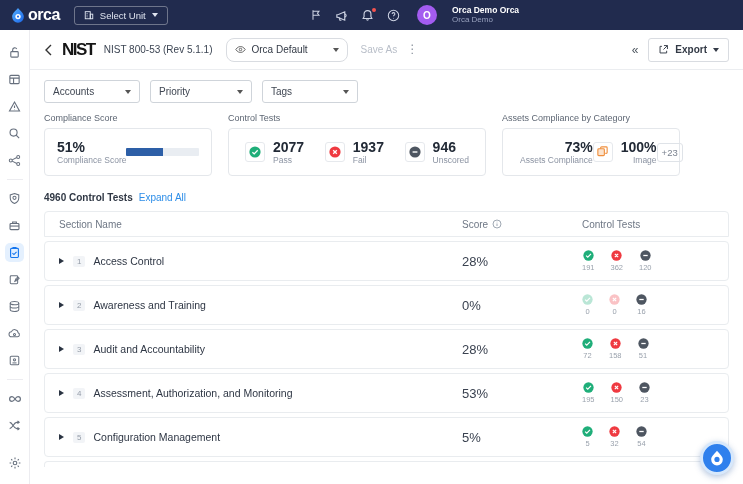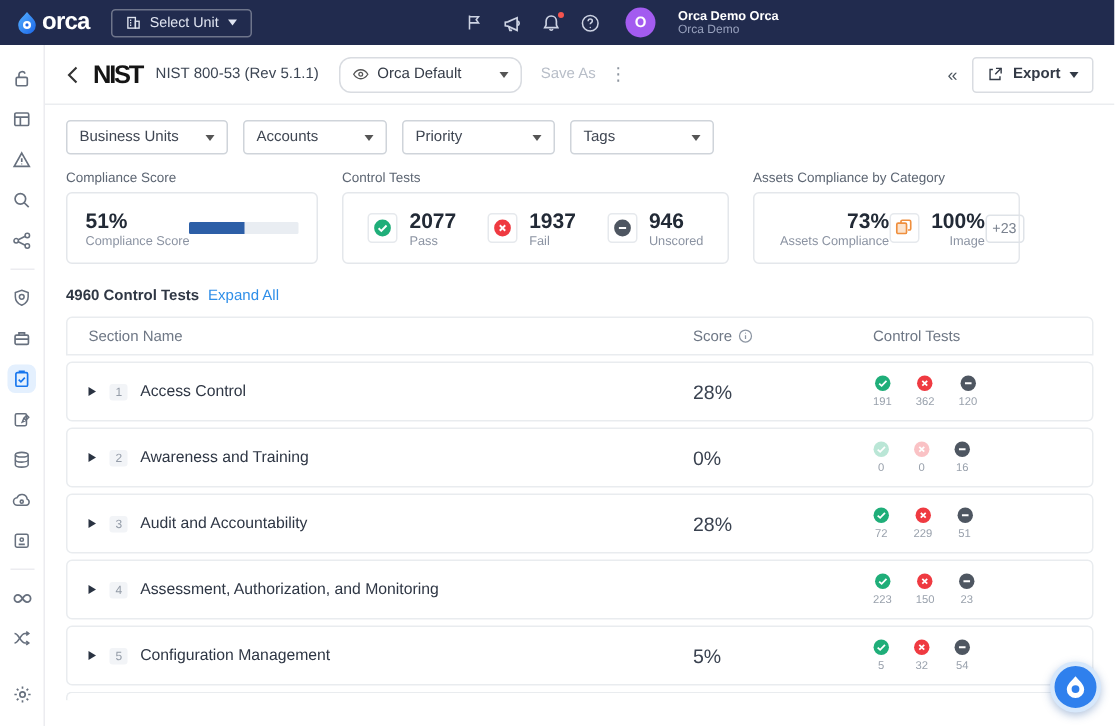--- a/index.html
+++ b/index.html
@@ -294,24 +294,20 @@
             <path d="M7.6 2h4.4v4.4"></path>
             <path d="M12 2 7 7"></path>
           </svg>
         <span>Export</span>
         <span class="caret-down"></span>
       </button>
     </div>
   </div>
 
   <div class="filters-row">
-    <div class="filter f1">
-        <span>Business Units</span>
-        <span class="caret-down"></span>
-      </div>
     <div class="filter f2">
         <span>Accounts</span>
         <span class="caret-down"></span>
       </div>
     <div class="filter f3">
         <span>Priority</span>
         <span class="caret-down"></span>
       </div>
     <div class="filter f4">
         <span>Tags</span>
@@ -487,42 +483,43 @@
                 <circle cx="6" cy="6" r="5.6" fill="#1fae79"></circle>
                 <path d="M3.4 6.2 5.2 7.9 8.7 4.3" stroke="#fff" stroke-width="1.3" fill="none"></path>
               </svg>
               <em>72</em>
             </span>
             <span class="mini">
               <svg width="11" height="11" viewBox="0 0 12 12">
                 <circle cx="6" cy="6" r="5.6" fill="#ef3a41"></circle>
                 <path d="M4.2 4.2 7.8 7.8M7.8 4.2 4.2 7.8" stroke="#fff" stroke-width="1.3" fill="none"></path>
               </svg>
-              <em>229</em>
+              <em>158</em>
             </span>
             <span class="mini">
               <svg width="11" height="11" viewBox="0 0 12 12">
                 <circle cx="6" cy="6" r="5.6" fill="#4e5661"></circle>
                 <path d="M3.6 6h4.8" stroke="#fff" stroke-width="1.4" fill="none"></path>
               </svg>
               <em>51</em>
             </span>
           </span>
         </div>
         <div class="trow">
           <span class="caret-right"></span>
           <span class="idx">4</span>
           <span class="rname">Assessment, Authorization, and Monitoring</span>
+          <span class="rscore">53%</span>
           <span class="rtests">
             <span class="mini">
               <svg width="11" height="11" viewBox="0 0 12 12">
                 <circle cx="6" cy="6" r="5.6" fill="#1fae79"></circle>
                 <path d="M3.4 6.2 5.2 7.9 8.7 4.3" stroke="#fff" stroke-width="1.3" fill="none"></path>
               </svg>
-              <em>223</em>
+              <em>195</em>
             </span>
             <span class="mini">
               <svg width="11" height="11" viewBox="0 0 12 12">
                 <circle cx="6" cy="6" r="5.6" fill="#ef3a41"></circle>
                 <path d="M4.2 4.2 7.8 7.8M7.8 4.2 4.2 7.8" stroke="#fff" stroke-width="1.3" fill="none"></path>
               </svg>
               <em>150</em>
             </span>
             <span class="mini">
               <svg width="11" height="11" viewBox="0 0 12 12">

